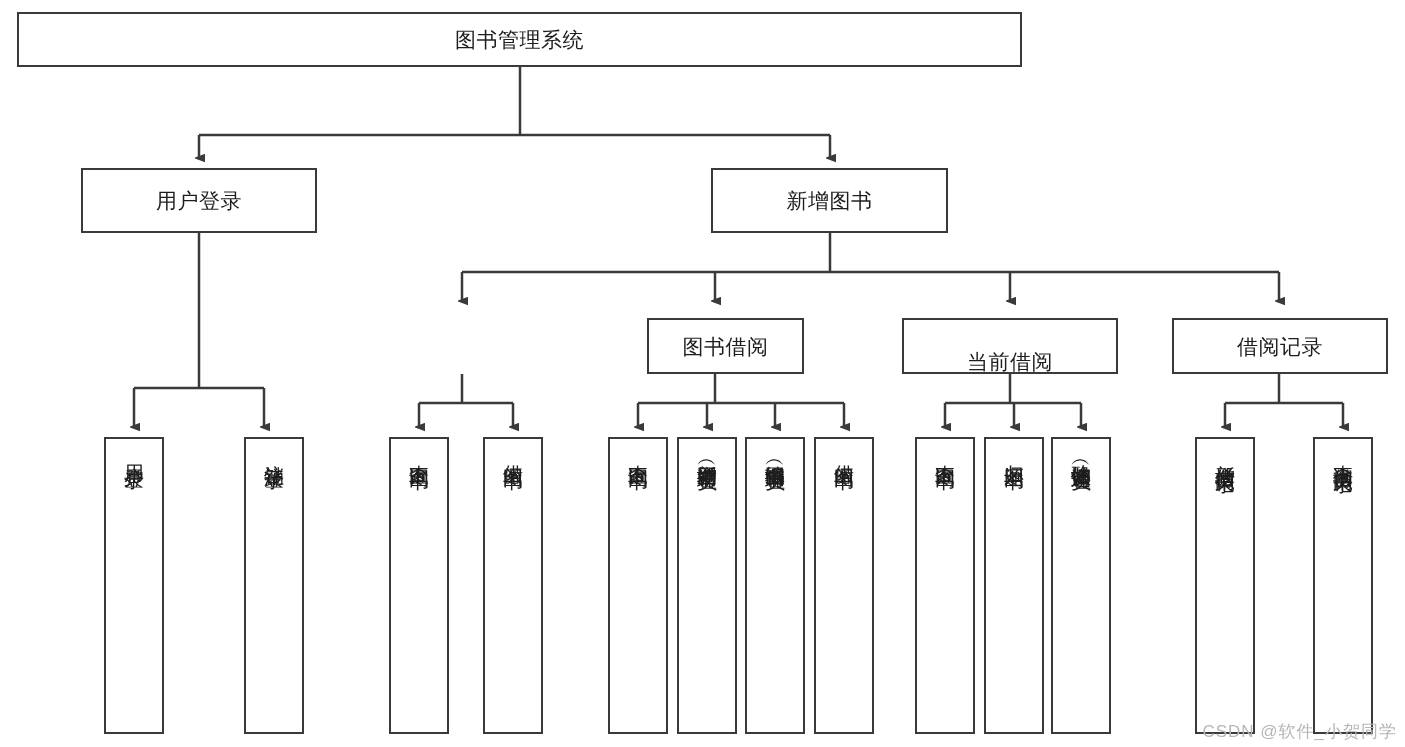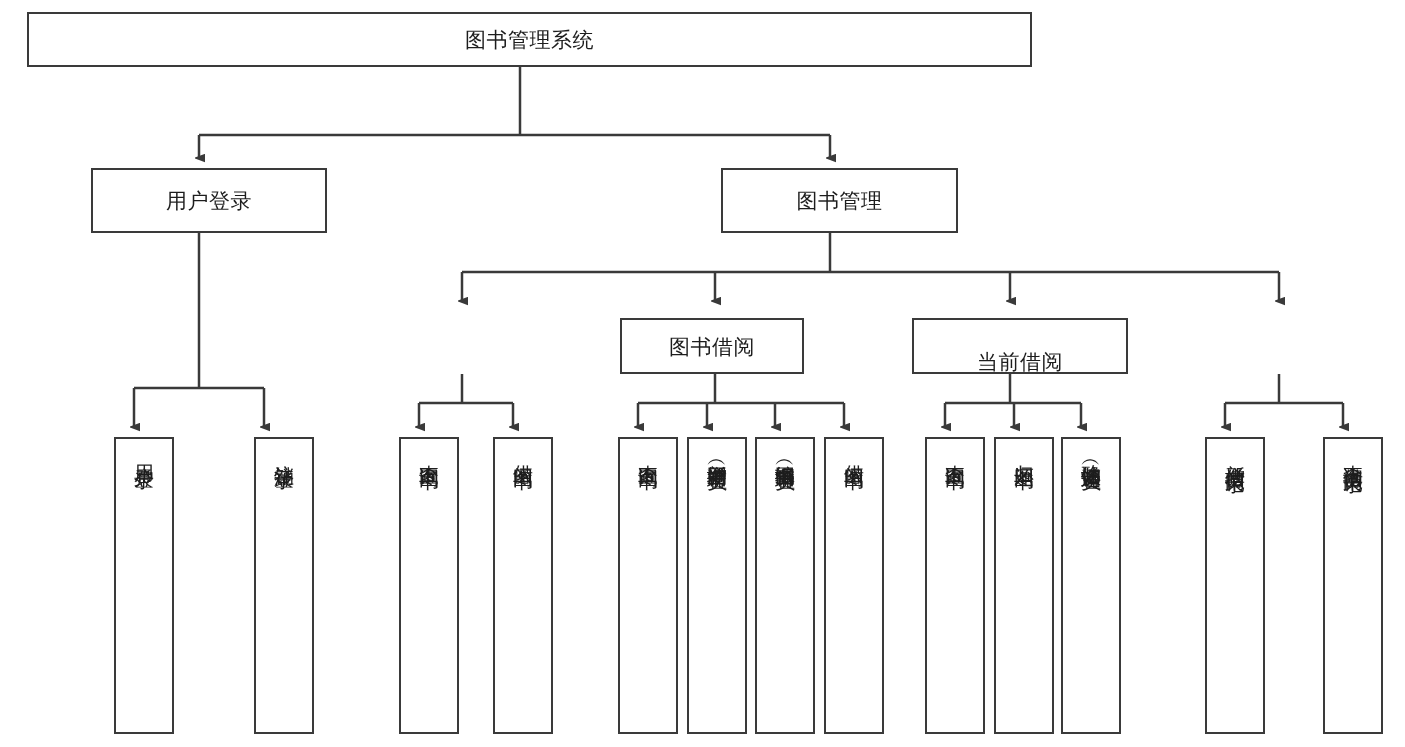--- a/index.html
+++ b/index.html
@@ -27,21 +27,20 @@
   }
   .node {
     position: absolute;
     box-sizing: border-box;
     border: 2px solid #3a3a3a;
     background: #ffffff;
     display: flex;
     align-items: center;
     justify-content: center;
     color: #1d1d1d;
-    margin-left: 10px;
   }
   .node.h {
     
   }
   .node-label {
     display: block;
     letter-spacing: 0.5px;
     white-space: nowrap;
   }
   .node.h .node-label {
@@ -134,32 +133,35 @@
 
   <div class="node h" style="left:17px; top:12px; width:1005px; height:55px;">
     <span class="node-label">图书管理系统</span>
   </div>
 
   <div class="node h" style="left:81px; top:168px; width:236px; height:65px;">
     <span class="node-label">用户登录</span>
   </div>
 
   <div class="node h" style="left:711px; top:168px; width:237px; height:65px;">
-    <span class="node-label">图书管理</span>
-  </div>
-
-
-  <div class="node h" style="left:610px; top:318px; width:184px; height:56px;">
+    <span class="node-label">新增图书</span>
+  </div>
+
+
+  <div class="node h" style="left:647px; top:318px; width:157px; height:56px;">
     <span class="node-label">图书借阅</span>
   </div>
 
   <div class="node h" style="left:902px; top:318px; width:216px; height:56px;align-items:flex-end;">
     <span class="node-label">当前借阅</span>
   </div>
 
+  <div class="node h" style="left:1172px; top:318px; width:216px; height:56px;">
+    <span class="node-label">借阅记录</span>
+  </div>
 
   <div class="node v" style="left:104px; top:437px; width:60px; height:297px;">
     <span class="node-label">用户登录</span>
   </div>
 
   <div class="node v" style="left:244px; top:437px; width:60px; height:297px;">
     <span class="node-label">注销登录</span>
   </div>
 
   <div class="node v" style="left:389px; top:437px; width:60px; height:297px;">
@@ -199,14 +201,15 @@
   </div>
 
   <div class="node v" style="left:1195px; top:437px; width:60px; height:297px;">
     <span class="node-label">新增借阅记录</span>
   </div>
 
   <div class="node v" style="left:1313px; top:437px; width:60px; height:297px;">
     <span class="node-label">查询借阅记录</span>
   </div>
 
+  <div class="watermark">CSDN @软件_小贺同学</div>
 
 </div>
 
 </body></html>

